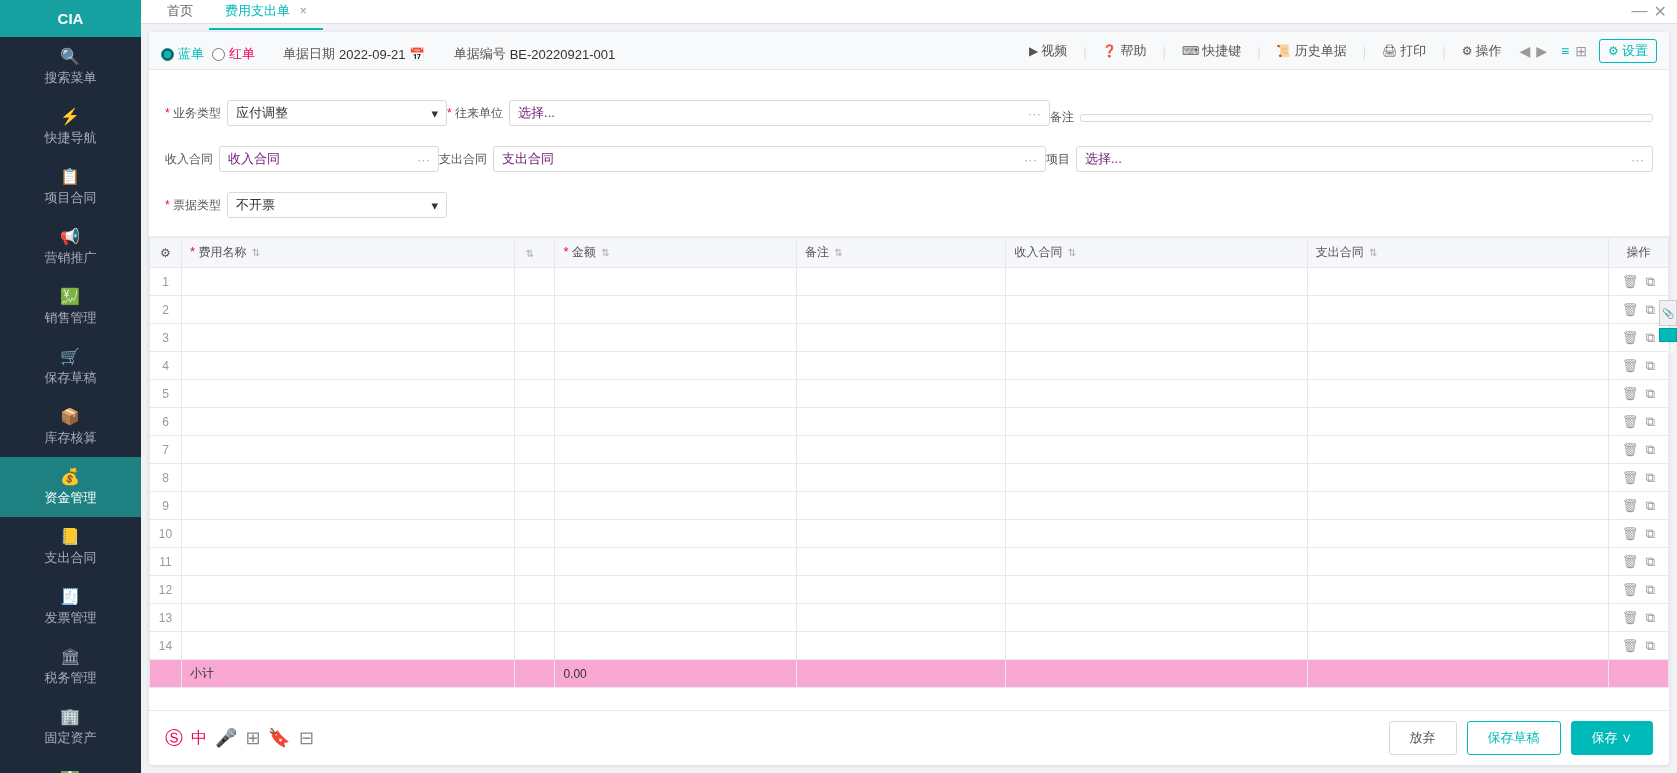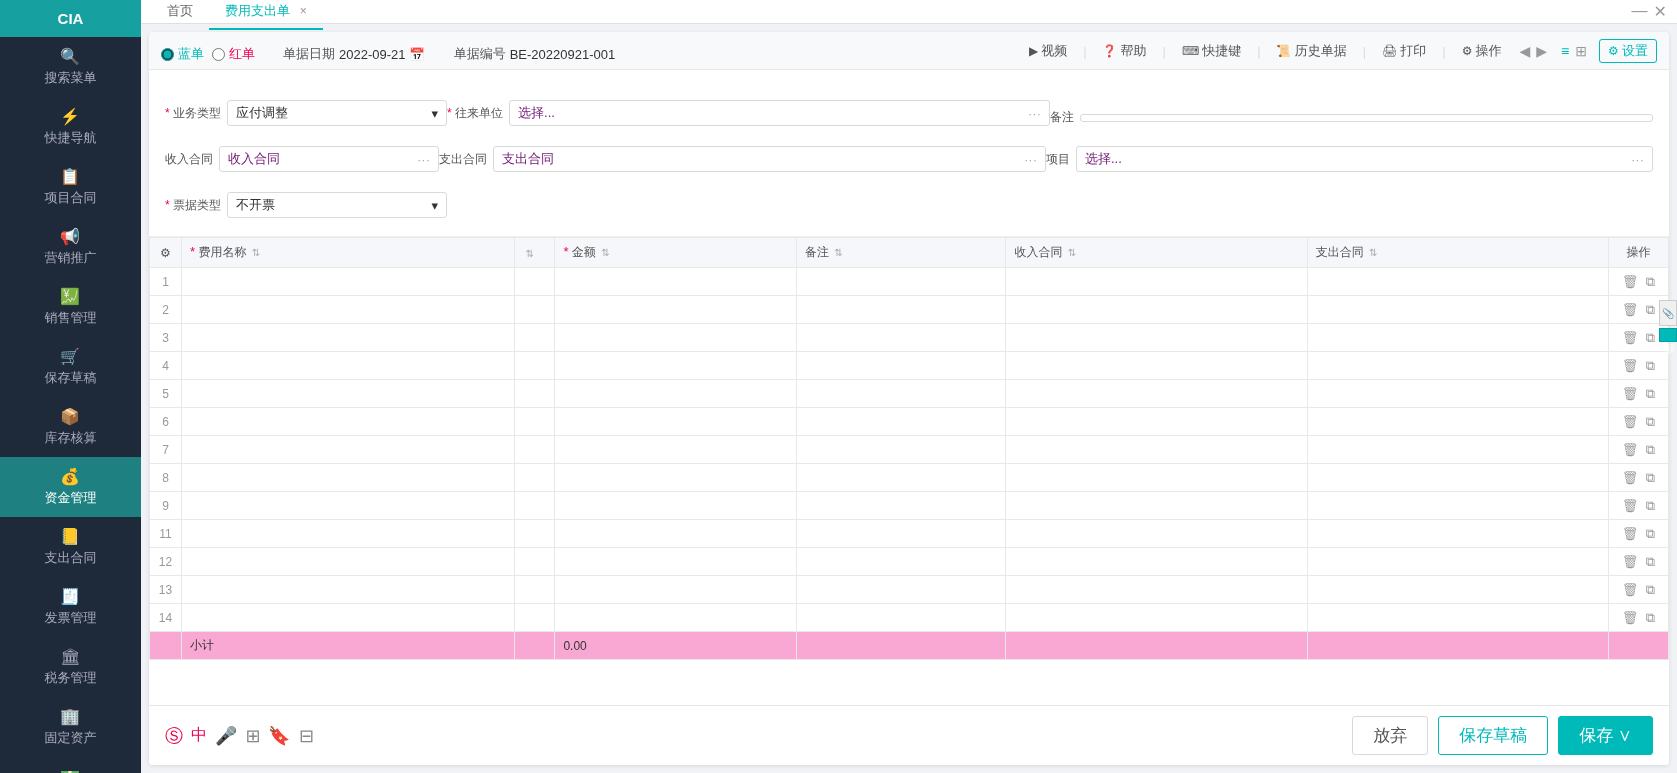--- a/index.html
+++ b/index.html
@@ -64,21 +64,21 @@
     .gear-col { width: 32px; text-align: center; }
 
     
     .footer { background: #fff; border-top: 1px solid #e8e8e8; display: flex; align-items: center; justify-content: space-between; padding: 10px 16px; }
     .footer-icons { display: flex; align-items: center; gap: 8px; }
     .footer-icon { font-size: 18px; cursor: pointer; }
     .footer-icon.brand { color: #e04; }
     .footer-icon.cyan { color: #00baba; }
     .footer-icon.gray { color: #888; }
     .footer-btns { display: flex; gap: 10px; }
-    .btn { padding: 7px 20px; border-radius: 3px; font-size: 17px; cursor: pointer; border: 1px solid; }
+    .btn { padding: 7px 20px; border-radius: 3px; font-size: 13px; cursor: pointer; border: 1px solid; }
     .btn-default { background: #fff; border-color: #d9d9d9; color: #555; }
     .btn-secondary { background: #fff; border-color: #00baba; color: #00baba; }
     .btn-primary { background: #00baba; border-color: #00baba; color: #fff; }
 
     .window-body { display: flex; flex-direction: column; flex: 1; overflow: hidden; }
 
     .nav-arrows { display: flex; gap: 2px; }
     .nav-arrow { color: #999; font-size: 14px; cursor: pointer; padding: 0 2px; }
     .view-toggle { display: flex; gap: 2px; }
     .view-btn { color: #999; font-size: 14px; cursor: pointer; padding: 0 2px; }
@@ -417,20 +417,33 @@
     <td></td>
     <td></td>
     <td></td>
     <td></td>
     <td class="col-ops">
       <span class="op-icon">🗑</span>
       <span class="op-icon">⧉</span>
     </td>
   </tr>
               <tr>
+    <td class="row-num">10</td>
+    <td></td>
+    <td></td>
+    <td></td>
+    <td></td>
+    <td></td>
+    <td></td>
+    <td class="col-ops">
+      <span class="op-icon">🗑</span>
+      <span class="op-icon">⧉</span>
+    </td>
+  </tr>
+              <tr>
     <td class="row-num">11</td>
     <td></td>
     <td></td>
     <td></td>
     <td></td>
     <td></td>
     <td></td>
     <td class="col-ops">
       <span class="op-icon">🗑</span>
       <span class="op-icon">⧉</span>

